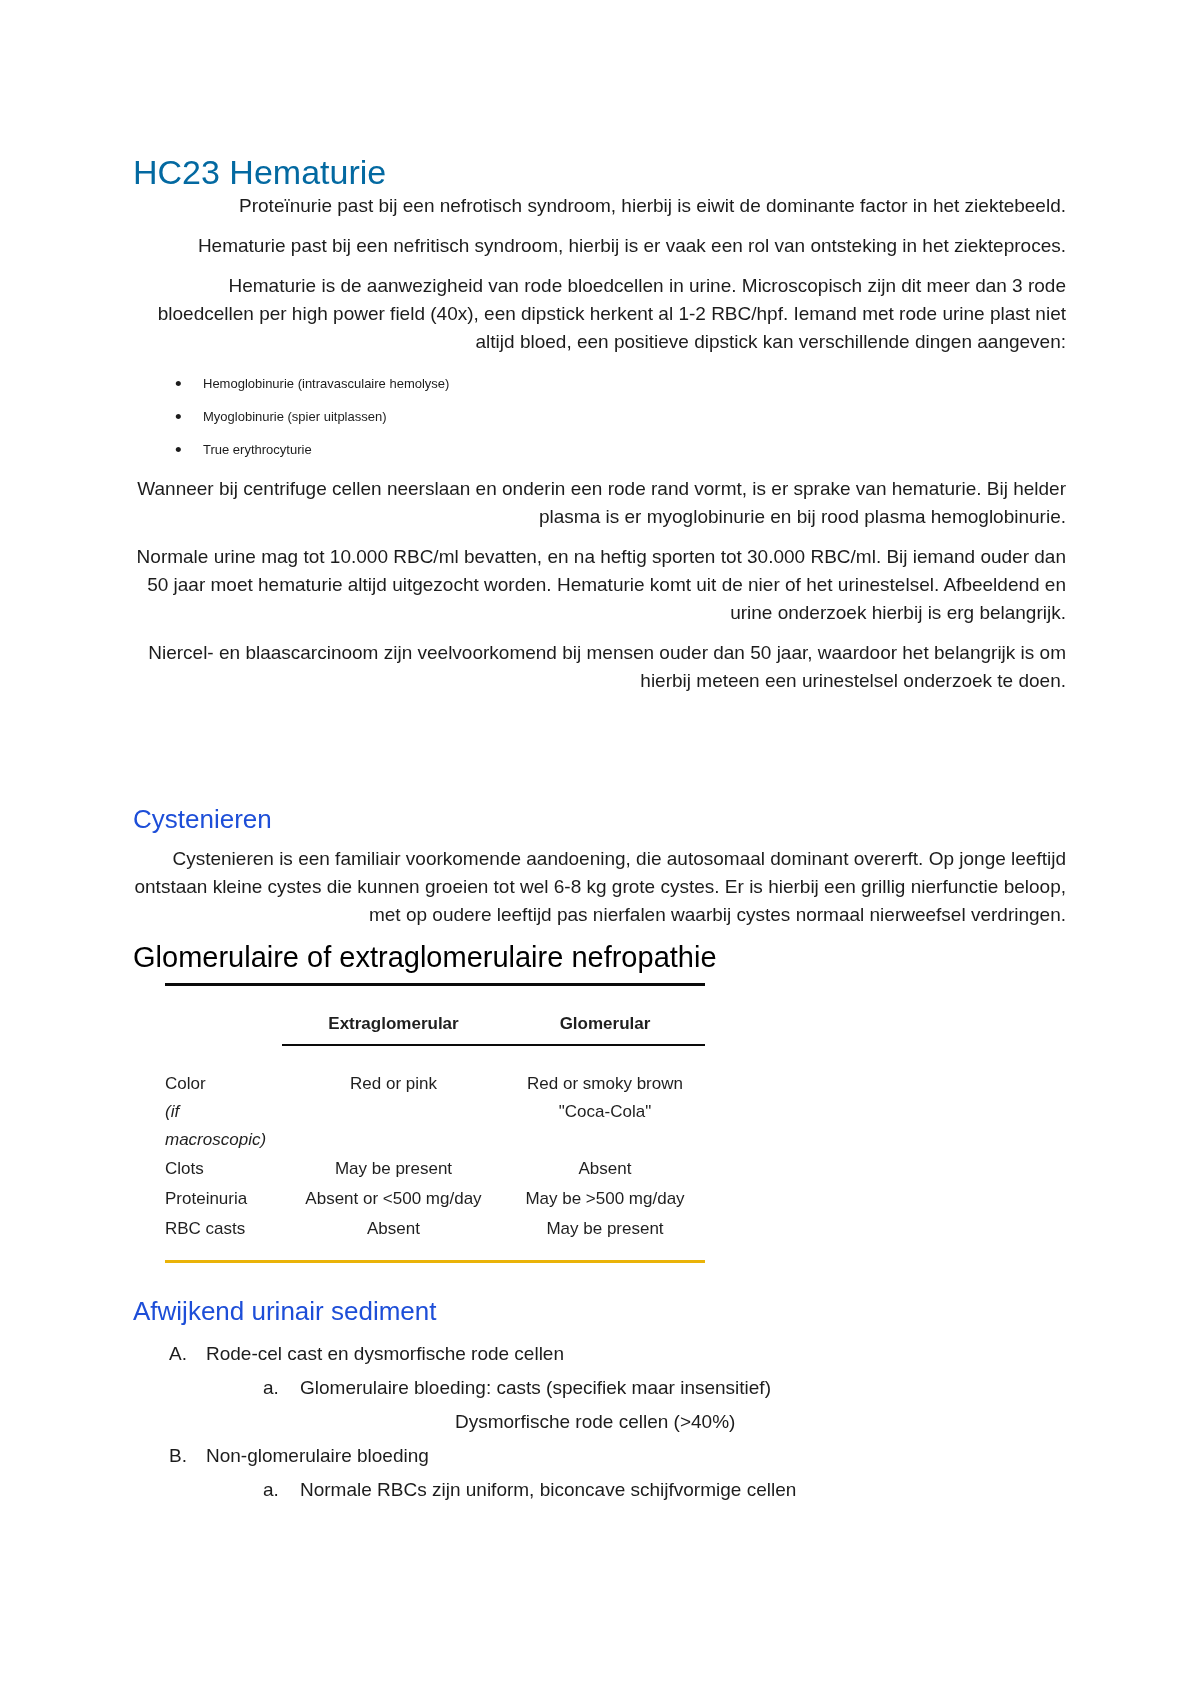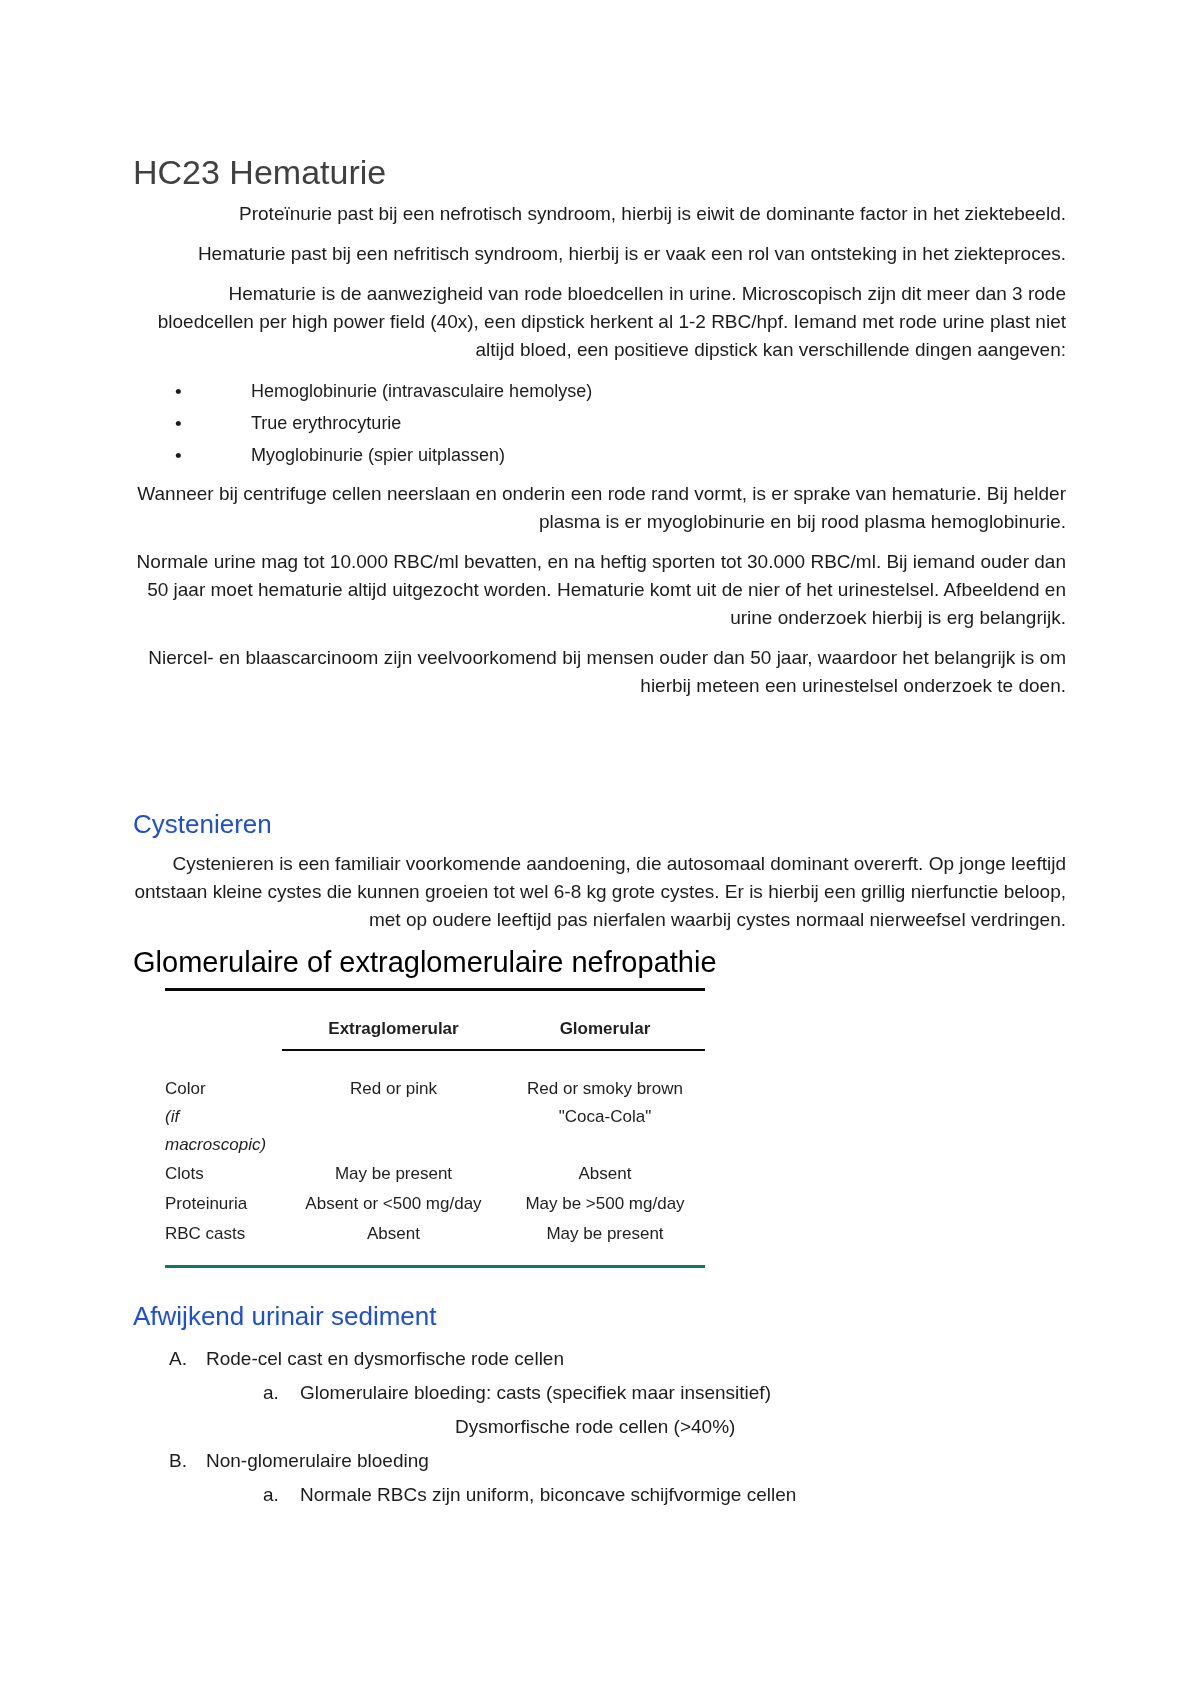--- a/index.html
+++ b/index.html
@@ -8,51 +8,50 @@
     width:1200px;height:1698px;
     background:#ffffff;
     box-sizing:border-box;
     padding:152px 134px 0 133px;
     font-family:"Liberation Sans", sans-serif;
     color:#1c1c1c;
     overflow:hidden;
   }
   .title{
     font-size:34px;line-height:40px;font-weight:400;
-    color:#404040;margin:0 0 8px 0;
+    color:#0369a1;margin:0 0 0 0;
   }
   .para{
     font-size:19px;line-height:28px;font-weight:400;
     margin:0 0 12px 0;
     text-align:right;
   }
   .bullets{margin:0 0 8px 0;padding:0;list-style:none;}
   .bullet-item{
-    display:flex;font-size:18px;line-height:31px;
+    display:flex;font-size:13px;line-height:31px;
     padding-left:42px;
-    gap:48px;
   }
   .b-marker{width:28px;flex:0 0 28px;}
   .b-marker::before{content:"\2022";font-size:19px;}
   .h2{
     font-size:26px;line-height:32px;font-weight:400;
     color:#1d4ed8;margin:0 0 10px 0;
   }
   .cysten-head{margin-top:108px;}
   .h1{
     font-size:29px;line-height:36px;font-weight:400;
     color:#000000;margin:10px 0 0 0;
   }
   .cysten-body{margin-bottom:0;}
   
   .ctable{
     margin:8px 0 8px 32px;
     width:540px;
     border-top:3px solid #0a0a0a;
-    border-bottom:3px solid #0f766e;
+    border-bottom:3px solid #eab308;
     padding:26px 0 16px 0;
     font-size:17px;color:#1f1f1f;
     box-sizing:border-box;
   }
   .thead{display:flex;font-weight:700;line-height:24px;}
   .c-label{width:117px;flex:0 0 117px;box-sizing:border-box;}
   .c-extra{width:223px;flex:0 0 223px;text-align:center;box-sizing:border-box;}
   .c-glom{width:200px;flex:0 0 200px;text-align:center;box-sizing:border-box;}
   .header-rule{
     margin-left:117px;width:423px;height:0;
@@ -82,25 +81,25 @@
   <p class="para">Hematurie past bij een nefritisch syndroom, hierbij is er vaak een rol van ontsteking in het ziekteproces.</p>
   <p class="para">Hematurie is de aanwezigheid van rode bloedcellen in urine. Microscopisch zijn dit meer dan 3 rode bloedcellen per high power field (40x), een dipstick herkent al 1-2 RBC/hpf. Iemand met rode urine plast niet altijd bloed, een positieve dipstick kan verschillende dingen aangeven:</p>
 
   <ul class="bullets">
     <li class="bullet-item">
       <span class="b-marker"></span>
       <span>Hemoglobinurie (intravasculaire hemolyse)</span>
     </li>
     <li class="bullet-item">
       <span class="b-marker"></span>
-      <span>True erythrocyturie</span>
+      <span>Myoglobinurie (spier uitplassen)</span>
     </li>
     <li class="bullet-item">
       <span class="b-marker"></span>
-      <span>Myoglobinurie (spier uitplassen)</span>
+      <span>True erythrocyturie</span>
     </li>
   </ul>
 
   <p class="para">Wanneer bij centrifuge cellen neerslaan en onderin een rode rand vormt, is er sprake van hematurie. Bij helder plasma is er myoglobinurie en bij rood plasma hemoglobinurie.</p>
   <p class="para">Normale urine mag tot 10.000 RBC/ml bevatten, en na heftig sporten tot 30.000 RBC/ml. Bij iemand ouder dan 50 jaar moet hematurie altijd uitgezocht worden. Hematurie komt uit de nier of het urinestelsel. Afbeeldend en urine onderzoek hierbij is erg belangrijk.</p>
   <p class="para">Niercel- en blaascarcinoom zijn veelvoorkomend bij mensen ouder dan 50 jaar, waardoor het belangrijk is om hierbij meteen een urinestelsel onderzoek te doen.</p>
 
   <h2 class="h2 cysten-head">Cystenieren</h2>
   <p class="para cysten-body">Cystenieren is een familiair voorkomende aandoening, die autosomaal dominant overerft. Op jonge leeftijd ontstaan kleine cystes die kunnen groeien tot wel 6-8 kg grote cystes. Er is hierbij een grillig nierfunctie beloop, met op oudere leeftijd pas nierfalen waarbij cystes normaal nierweefsel verdringen.</p>
 

